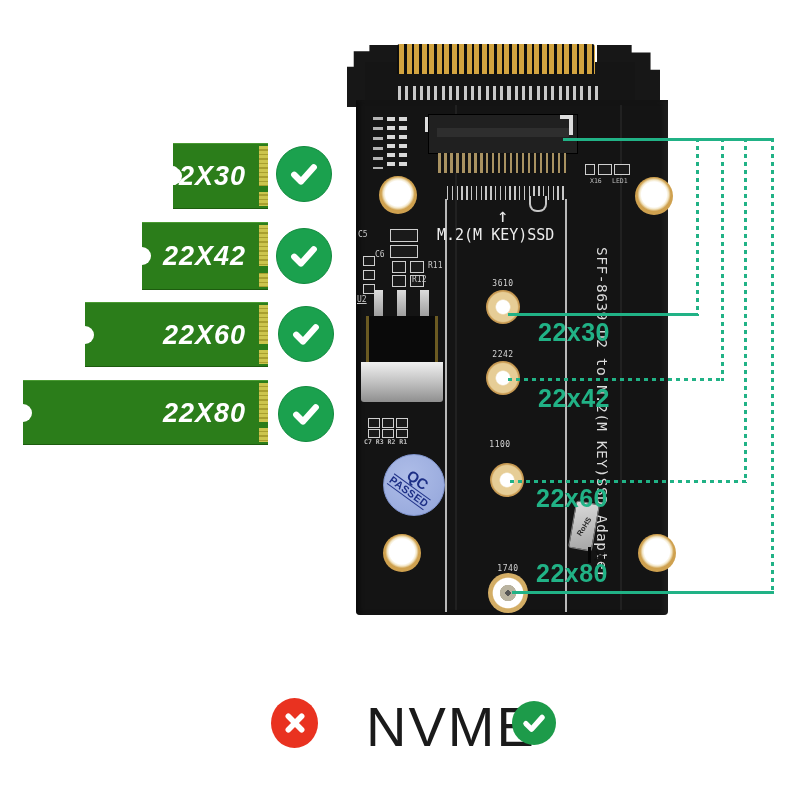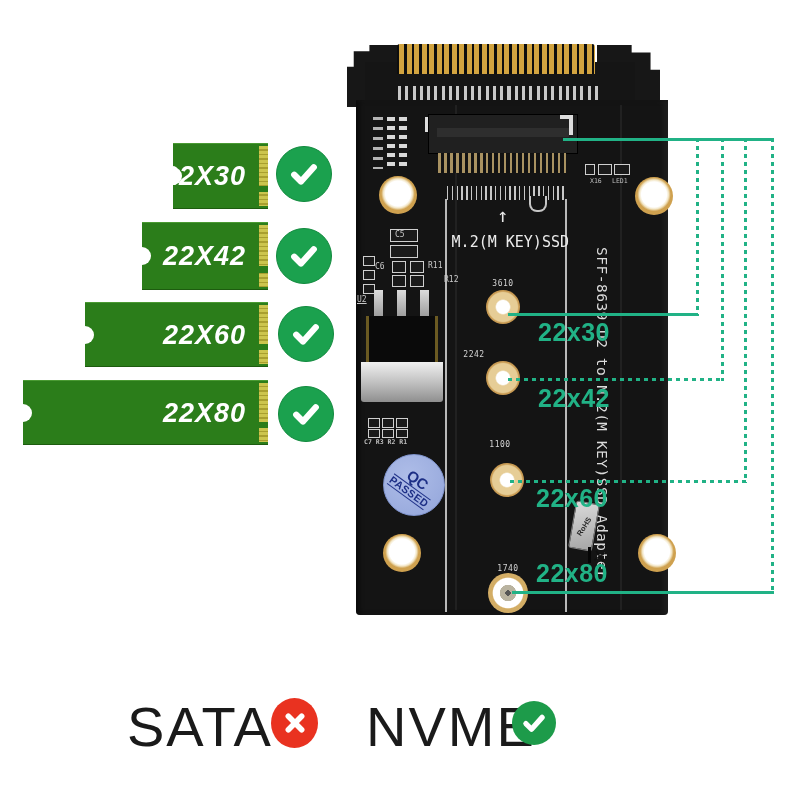--- a/index.html
+++ b/index.html
@@ -42,21 +42,21 @@
      background:repeating-linear-gradient(90deg,#b9a06a 0 2.5px,#121212 2.5px 6px);opacity:.9;}
   .latch{position:absolute;background:#ddd;}
 
   
   .silk-line{position:absolute;width:2px;background:rgba(240,240,240,0.75);}
   #silk-teeth{left:447px;top:186px;width:118px;height:14px;
      background:repeating-linear-gradient(90deg,rgba(230,230,230,0.85) 0 1.5px,transparent 1.5px 4.8px);}
   #silk-notch{left:529px;top:196px;width:14px;height:14px;border:2px solid rgba(230,230,230,0.85);
      border-top:none;border-radius:0 0 8px 8px;background:#141414;}
   #silk-arrow{left:497px;top:204px;color:#e8e8e8;font-size:19px;font-family:"DejaVu Sans Mono",monospace;}
-  #socket-label{left:437px;top:233px;width:132px;text-align:right;color:#ececec;
+  #socket-label{left:437px;top:226px;width:132px;text-align:left;color:#ececec;
      font-family:"DejaVu Sans Mono",monospace;font-size:15px;white-space:nowrap;}
   #side-label{left:594px;top:247px;height:325px;color:#dcdcdc;writing-mode:vertical-rl;
      font-family:"DejaVu Sans Mono",monospace;font-size:14.5px;letter-spacing:0.5px;white-space:nowrap;}
 
   
   .hole{position:absolute;width:38px;height:38px;border-radius:50%;
      background:radial-gradient(circle at 50% 46%,#ffffff 0 45%,#f3e7c8 52%,#cfa14f 60% 92%,#8a6a28 100%);}
   .pad{position:absolute;width:34px;height:34px;border-radius:50%;
      background:radial-gradient(circle,#ffffff 0 27%,#e6cd96 33% 60%,#c89a52 66% 100%);}
   .pad-id{position:absolute;color:#d5d5d5;font-family:"DejaVu Sans Mono",monospace;font-size:8px;
@@ -190,45 +190,45 @@
   <div class="abs" id="silk-notch"></div>
   <div class="silk-line" style="left:445px;top:199px;height:413px;"></div>
   <div class="silk-line" style="left:565px;top:199px;height:413px;"></div>
   <div class="abs" id="silk-arrow">↑</div>
   <div class="abs" id="socket-label">M.2(M KEY)SSD</div>
   <div class="abs" id="side-label">SFF-8639 U2 to M.2(M KEY)SSD Adapter</div>
 
   <div class="pad" style="left:486px;top:290px;"></div>
   <div class="pad-id" style="left:489px;top:279px;">3610</div>
   <div class="pad" style="left:486px;top:361px;"></div>
-  <div class="pad-id" style="left:460px;top:350px;">2242</div>
+  <div class="pad-id" style="left:489px;top:350px;">2242</div>
   <div class="pad" style="left:490px;top:463px;"></div>
   <div class="pad-id" style="left:486px;top:440px;">1100</div>
   <div class="abs" id="screw-2280"></div>
   <div class="pad-id" style="left:494px;top:564px;">1740</div>
 
   <div class="leg" style="left:374px;top:290px;"></div>
   <div class="leg" style="left:397px;top:290px;"></div>
   <div class="leg" style="left:420px;top:290px;"></div>
   <div class="abs" id="reg-body"></div>
   <div class="abs" id="reg-tab"></div>
 
   <div class="comp" style="left:390px;top:229px;width:26px;height:11px;"></div>
   <div class="comp" style="left:390px;top:245px;width:26px;height:11px;"></div>
   <div class="comp" style="left:392px;top:261px;width:12px;height:10px;"></div>
   <div class="comp" style="left:410px;top:261px;width:12px;height:10px;"></div>
   <div class="comp" style="left:392px;top:275px;width:12px;height:10px;"></div>
   <div class="comp" style="left:410px;top:275px;width:12px;height:10px;"></div>
   <div class="comp" style="left:363px;top:256px;width:10px;height:8px;"></div>
   <div class="comp" style="left:363px;top:270px;width:10px;height:8px;"></div>
   <div class="comp" style="left:363px;top:284px;width:10px;height:8px;"></div>
-  <div class="tiny-label" style="left:395px;top:230px;">C5</div>
-  <div class="tiny-label" style="left:375px;top:262px;">C6</div>
+  <div class="tiny-label" style="left:358px;top:230px;">C5</div>
+  <div class="tiny-label" style="left:375px;top:250px;">C6</div>
   <div class="tiny-label" style="left:428px;top:261px;">R11</div>
-  <div class="tiny-label" style="left:444px;top:275px;">R12</div>
+  <div class="tiny-label" style="left:412px;top:275px;">R12</div>
   <div class="tiny-label" style="left:357px;top:295px;text-decoration:underline;">U2</div>
 
   <div class="comp" style="left:368px;top:418px;width:10px;height:8px;"></div>
   <div class="comp" style="left:382px;top:418px;width:10px;height:8px;"></div>
   <div class="comp" style="left:396px;top:418px;width:10px;height:8px;"></div>
   <div class="comp" style="left:368px;top:429px;width:10px;height:7px;"></div>
   <div class="comp" style="left:382px;top:429px;width:10px;height:7px;"></div>
   <div class="comp" style="left:396px;top:429px;width:10px;height:7px;"></div>
   <div class="micro-label" style="left:364px;top:438px;font-weight:bold;">C7 R3 R2 R1</div>
 
@@ -258,21 +258,20 @@
   <div class="tl tl-h-solid" style="left:508px;top:313px;width:190px;"></div>
   <div class="tl tl-h-dash" style="left:508px;top:378px;width:215px;"></div>
   <div class="tl tl-h-dash" style="left:510px;top:480px;width:236px;"></div>
   <div class="tl tl-h-solid" style="left:512px;top:591px;width:262px;"></div>
 
   <div class="callout-label" style="left:538px;top:318px;">22x30</div>
   <div class="callout-label" style="left:538px;top:384px;">22x42</div>
   <div class="callout-label" style="left:536px;top:484px;">22x60</div>
   <div class="callout-label" style="left:536px;top:559px;">22x80</div>
 
-  <div class="verdict-label" style="left:127px;top:694px;">SATA</div>
   <div class="abs" id="cross-badge">
     <svg width="32" height="32" viewBox="0 0 24 24">
         <path d="M7 7 L17 17 M17 7 L7 17" stroke="#fff" stroke-width="4.2" stroke-linecap="round" fill="none"></path>
       </svg>
   </div>
   <div class="verdict-label" style="left:366px;top:694px;">NVME</div>
   <div class="abs" id="nvme-badge">
     <svg width="30" height="30" viewBox="0 0 24 24">
         <path d="M5.5 12.5 L10 17 L18.5 7.5" stroke="#fff" stroke-width="4.2" stroke-linecap="round" stroke-linejoin="round" fill="none"></path>
       </svg>

